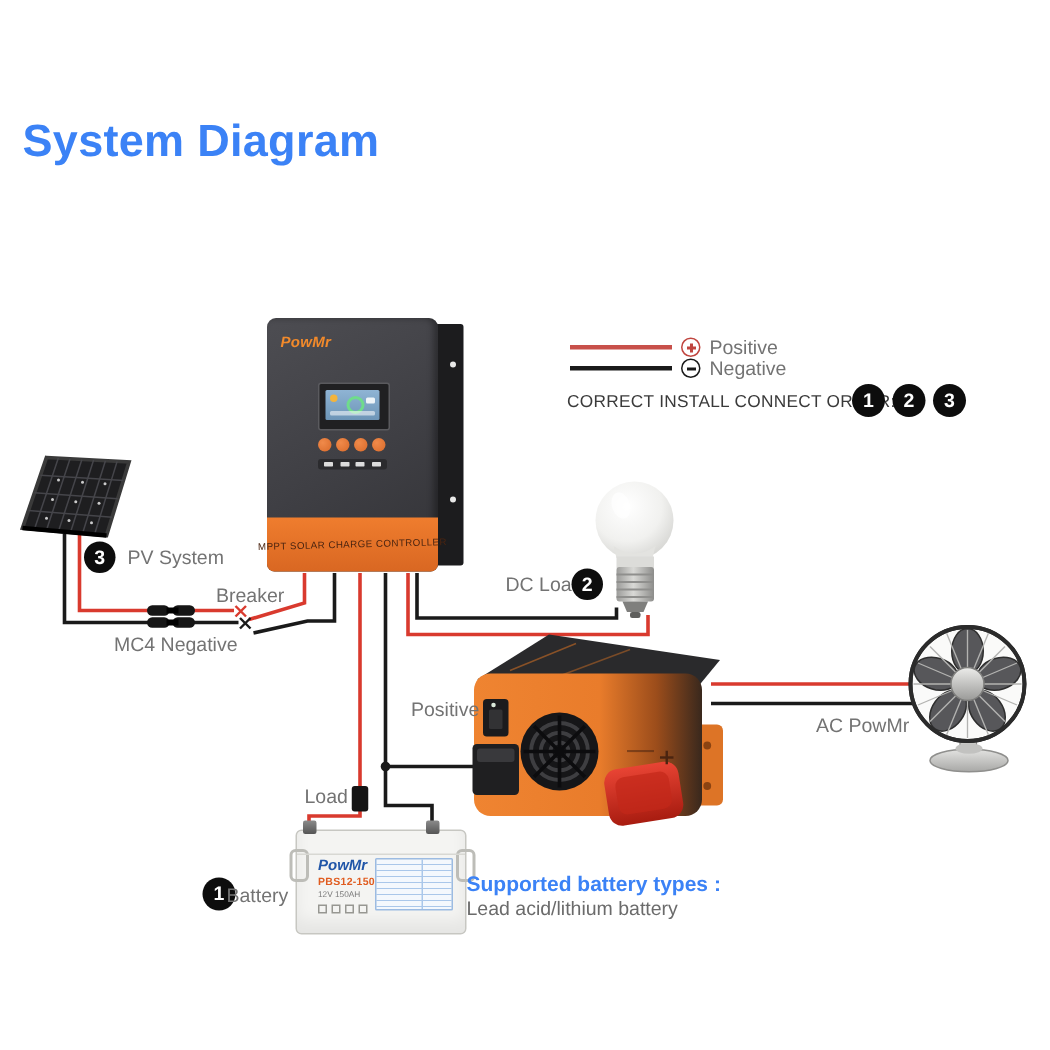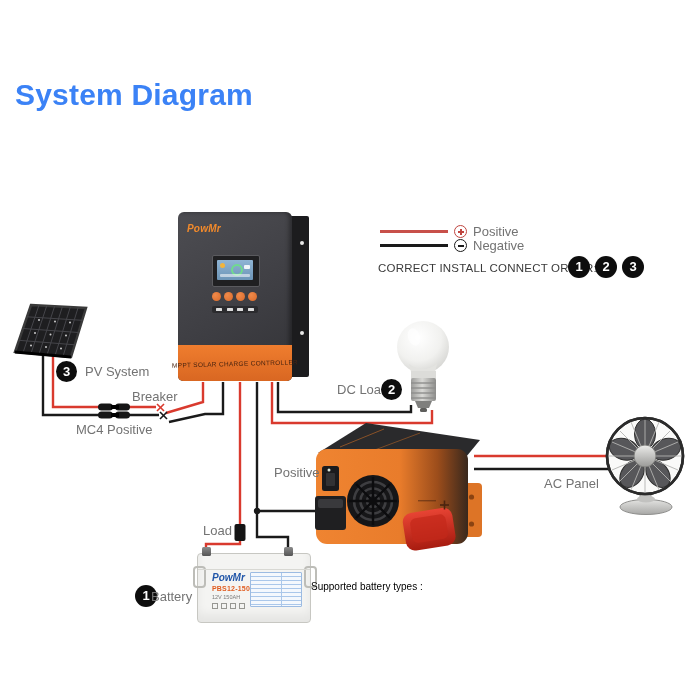--- a/index.html
+++ b/index.html
@@ -51,21 +51,21 @@
   .batt-post{width:9px;height:9px;top:-7px;background:linear-gradient(180deg,#8b8b8b,#555);border-radius:1.5px;}
   .batt-handle{top:12px;width:9px;height:18px;border:2.5px solid #bdbdb8;border-radius:4px;background:transparent;}
   .batt-brand{left:14px;top:18px;font-size:10px;font-weight:bold;font-style:italic;color:#2156a8;}
   .batt-model{left:14px;top:31px;font-size:7px;font-weight:bold;color:#e05c20;letter-spacing:.2px;}
   .batt-spec{left:14px;top:40px;font-size:5.5px;color:#7a7a7a;}
   .batt-table{left:52px;top:18px;width:50px;height:33px;border:1px solid #9cbbe2;border-radius:1px;
     background:repeating-linear-gradient(to bottom,#f4f8fd 0 3px,#aac7ea 3px 4px);}
   .batt-table i{position:absolute;left:30px;top:0;width:1px;height:100%;background:#aac7ea;display:block;}
   .batt-icons{left:14px;top:49px;display:flex;gap:3px;}
   .batt-icons i{display:block;width:4px;height:4px;border:1px solid #979792;}
-  .note-title{font-size:10px;font-weight:normal;color:#000000;}
+  .note-title{font-size:14px;font-weight:bold;color:#3b82f6;}
   .note-sub{font-size:13px;color:#6b6b6b;}
   svg{position:absolute;left:0;top:0;}
   .layer-draw{z-index:1;}
   .layer-dev{z-index:2;}
   .layer-lbl{z-index:3;}
 </style>
 </head>
 <body>
 
 <div class="canvas">
@@ -325,29 +325,30 @@
         <i></i>
         <i></i>
       </div>
   </div>
 
   <div class="layer-lbl abs" style="left:0;top:0;width:0;height:0;"></div>
 
   <div class="abs step-circle layer-lbl" style="left:56px;top:361px;width:21px;height:21px;line-height:21px;">3</div>
   <div class="abs lbl layer-lbl" style="left:85px;top:364px;">PV System</div>
 
-  <div class="abs lbl layer-lbl" style="left:132px;top:389px;">Breaker</div>
-  <div class="abs lbl layer-lbl" style="left:76px;top:422px;">MC4 Positive</div>
+  <div class="abs lbl layer-lbl" style="left:144px;top:389px;">Breaker</div>
+  <div class="abs lbl layer-lbl" style="left:76px;top:422px;">MC4 Negative</div>
 
   <div class="abs lbl layer-lbl" style="left:337px;top:382px;">DC Load</div>
   <div class="abs step-circle layer-lbl" style="left:381px;top:379px;width:21px;height:21px;line-height:21px;">2</div>
 
   <div class="abs lbl layer-lbl" style="left:274px;top:465px;">Positive</div>
-  <div class="abs lbl layer-lbl" style="left:544px;top:476px;">AC Panel</div>
+  <div class="abs lbl layer-lbl" style="left:544px;top:476px;">AC PowMr</div>
 
   <div class="abs lbl layer-lbl" style="left:203px;top:523px;">Load</div>
 
   <div class="abs step-circle layer-lbl" style="left:135px;top:585px;">1</div>
   <div class="abs lbl layer-lbl" style="left:151px;top:589px;">Battery</div>
 
   <div class="abs note-title layer-lbl" style="left:311px;top:581px;">Supported battery types :</div>
+  <div class="abs note-sub layer-lbl" style="left:311px;top:598px;">Lead acid/lithium battery</div>
 
 </div>
 
 </body></html>

